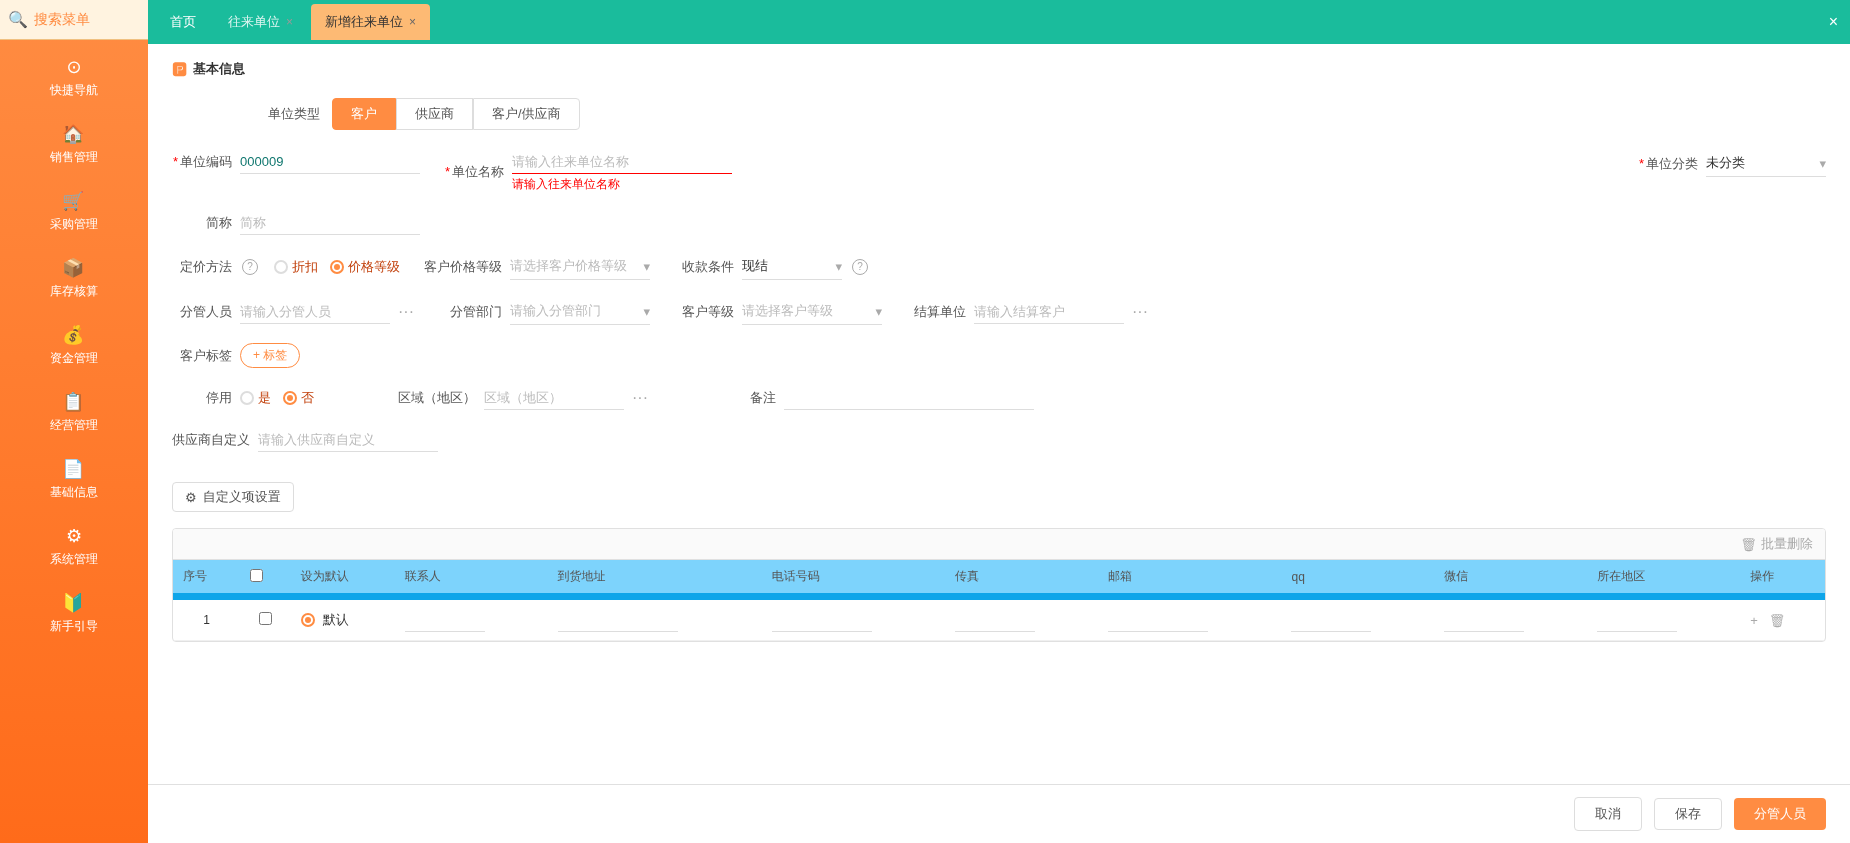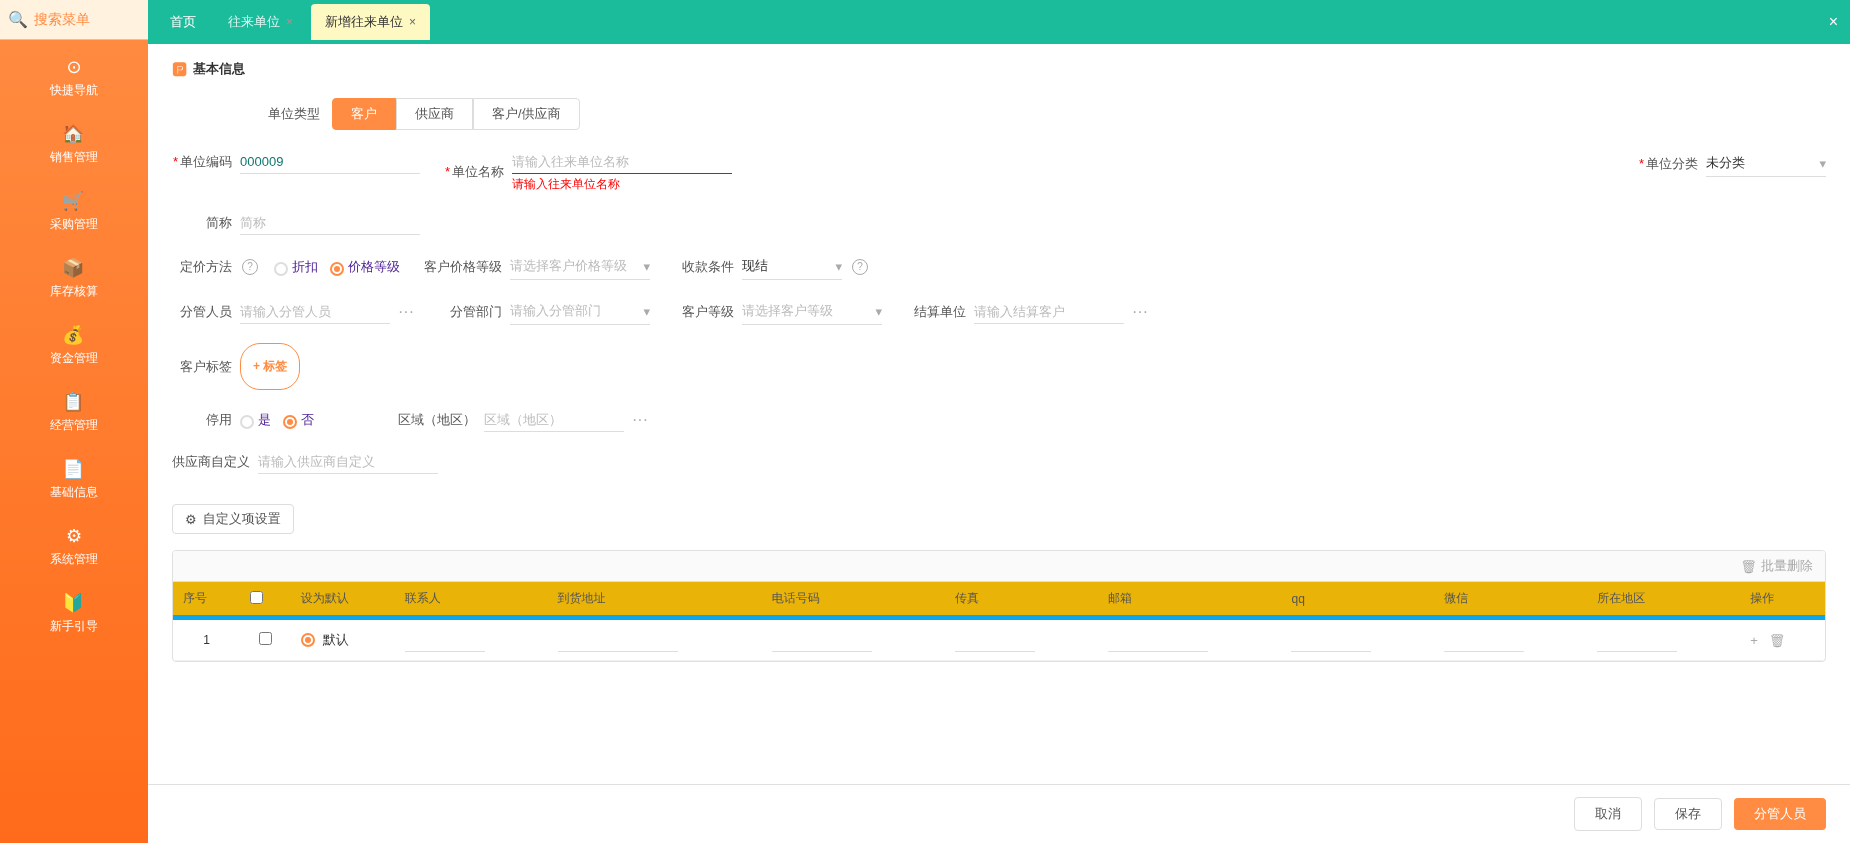--- a/index.html
+++ b/index.html
@@ -70,21 +70,21 @@
       border-radius: 4px 4px 0 0;
       cursor: pointer;
       gap: 6px;
       font-size: 13px;
       color: rgba(255,255,255,0.85);
       background: transparent;
       height: 36px;
       justify-content: center;
     }
     .tab.active {
-      background: #fef9c3;
+      background: #fdba74;
       color: #333;
       font-weight: 500;
     }
     .tab .tab-close { font-size: 12px; color: #999; }
     .tab.active .tab-close { color: #666; }
     .tab-home { color: #fff; }
 
     
     .form-area {
       flex: 1;
@@ -177,44 +177,43 @@
     }
     .select-wrapper .chevron {
       position: absolute;
       right: 0;
       color: #aaa;
       pointer-events: none;
     }
 
     
     .radio-group { display: flex; align-items: center; gap: 12px; }
-    .radio-item { display: flex; align-items: flex-end; gap: 4px; cursor: pointer; color: #4c1d95; }
+    .radio-item { display: flex; align-items: center; gap: 4px; cursor: pointer; color: #c2410c; }
     .radio-dot {
       width: 14px; height: 14px; border-radius: 50%;
       border: 2px solid #ddd;
       display: flex; align-items: center; justify-content: center;
     }
     .radio-dot.checked { border-color: #ff8c42; }
     .radio-dot.checked::after {
       content: '';
       width: 6px; height: 6px;
       border-radius: 50%;
       background: #ff8c42;
     }
 
     
     .tag-btn {
       border: 1px solid #ff8c42;
       color: #ff8c42;
       border-radius: 20px;
-      padding: 14px 12px;
+      padding: 3px 12px;
       font-size: 12px;
       cursor: pointer;
       background: #fff;
-      font-weight: bold;
     }
 
     
     .ellipsis-btn {
       color: #aaa;
       cursor: pointer;
       font-size: 16px;
       padding: 0 4px;
     }
 
@@ -244,22 +243,22 @@
     .batch-delete-btn {
       color: #aaa;
       font-size: 12px;
       cursor: pointer;
       display: flex;
       align-items: center;
       gap: 4px;
     }
     table { width: 100%; border-collapse: collapse; }
     th {
-      background: #eab308;
-      border-bottom: 5px solid #0ea5e9;
+      background: #7dd3fc;
+      border-bottom: 7px solid #0ea5e9;
       padding: 8px 10px;
       text-align: left;
       font-weight: 500;
       color: #555;
       font-size: 12px;
       white-space: nowrap;
     }
     td {
       border-bottom: 1px solid #f0f0f0;
       padding: 8px 10px;
@@ -530,20 +529,24 @@
             <span>否</span>
           </label>
         </div>
       </div>
       <div class="form-field" style="margin-left:60px;">
         <span class="field-label">区域（地区）</span>
         <div class="input-with-ellipsis">
           <input type="text" class="form-input" placeholder="区域（地区）" style="width: 140px;">
           <span class="ellipsis-btn">···</span>
         </div>
+      </div>
+      <div class="form-field" style="margin-left:40px;">
+        <span class="field-label">备注</span>
+        <input type="text" class="form-input" style="width: 250px;">
       </div>
     </div>
 
     
     <div class="form-row">
       <div class="form-field">
         <span class="field-label">供应商自定义</span>
         <input type="text" class="form-input" placeholder="请输入供应商自定义" style="width: 180px;">
       </div>
     </div>

